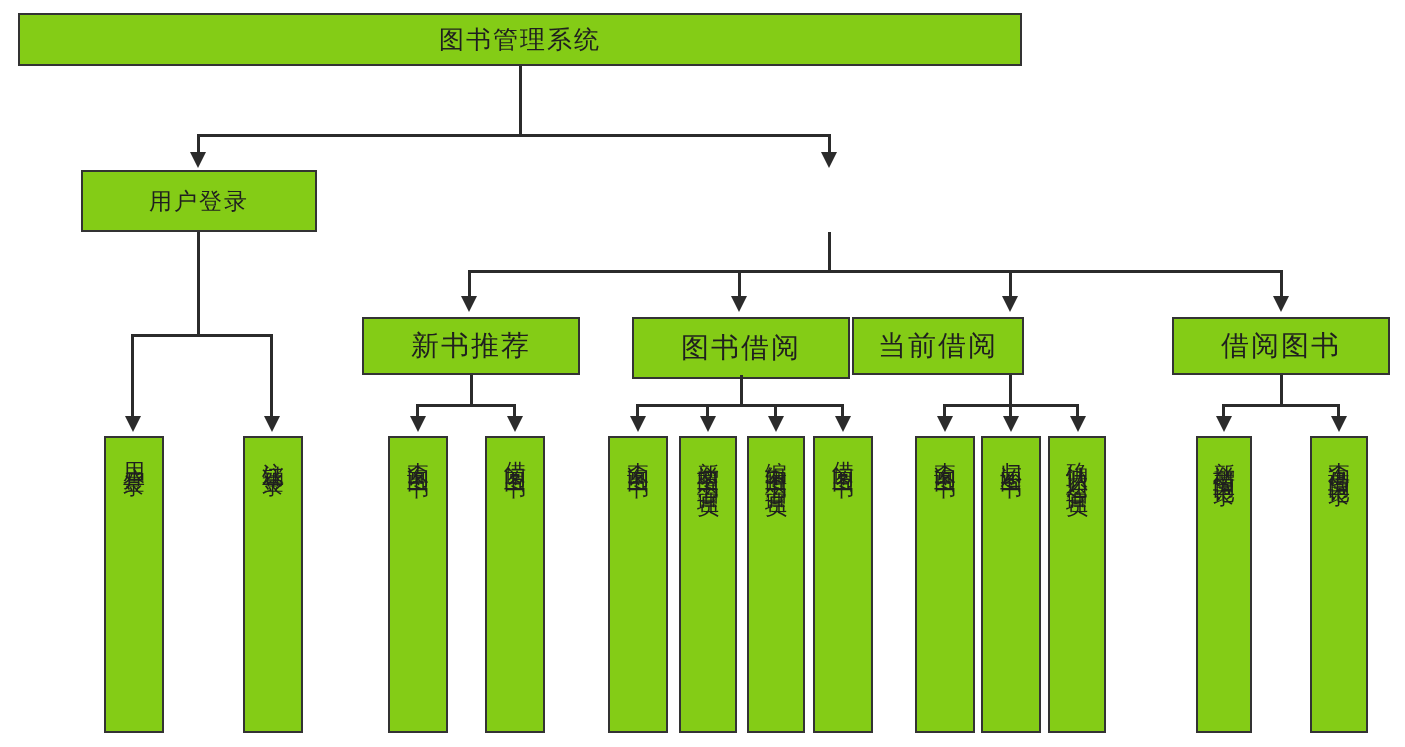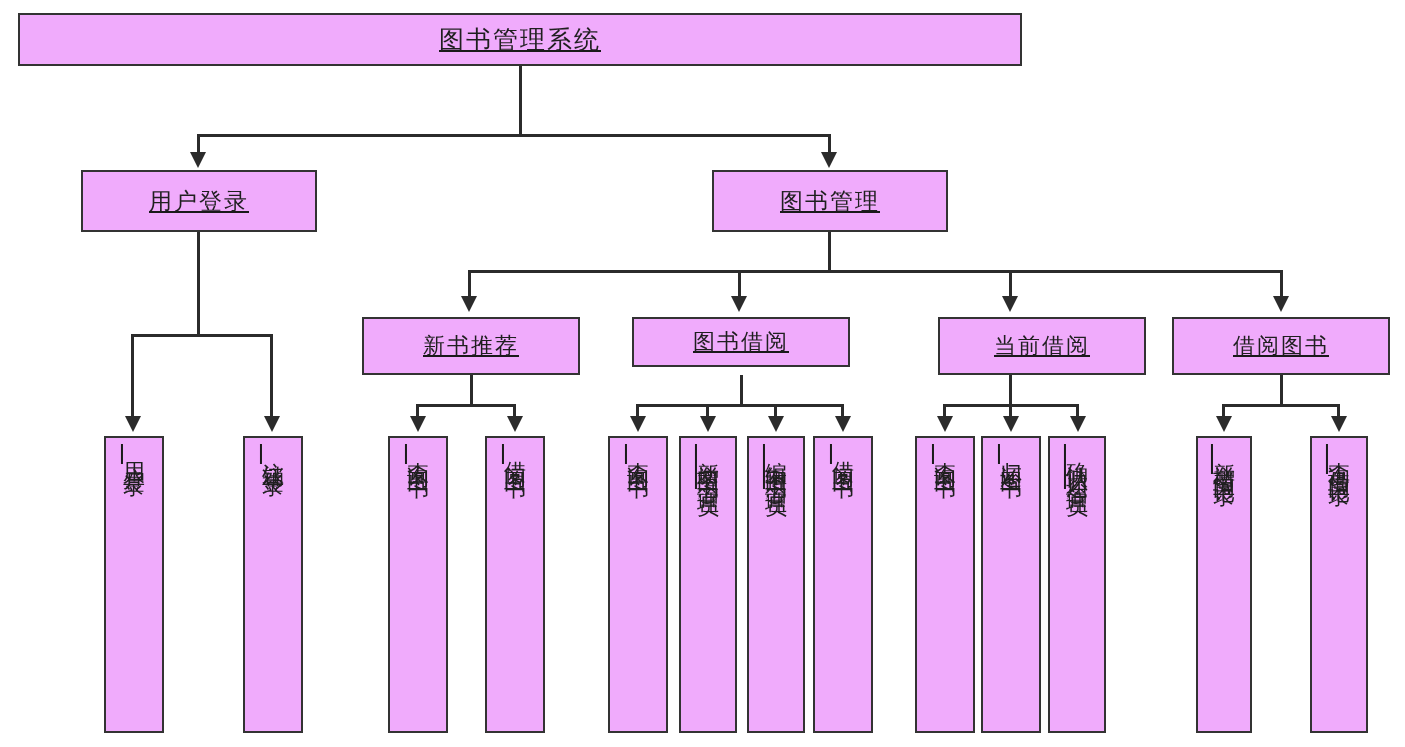--- a/index.html
+++ b/index.html
@@ -17,43 +17,42 @@
     width: 1405px;
     height: 747px;
     background: #ffffff;
     overflow: hidden;
   }
   
   .node {
     position: absolute;
     box-sizing: border-box;
     border: 2.5px solid #333333;
-    background: #f0abfc;
+    background: #84cc16;
     display: flex;
     align-items: center;
     justify-content: center;
     text-align: right;
-    text-decoration: underline;
   }
   .node .label {
     display: block;
     letter-spacing: 1px;
     color: #1f1f1f;
   }
   
   .node.root {
     border-width: 2.5px;
   }
   .node.root .label {
     font-size: 25px;
     letter-spacing: 2px;
   }
   
   .node.h2 .label { font-size: 23px; letter-spacing: 2px; }
-  .node.h3 .label { font-size: 22px; letter-spacing: 2px; }
+  .node.h3 .label { font-size: 28px; letter-spacing: 2px; }
 
   
   .node.leaf {
     align-items: flex-start;
     justify-content: center;
     padding-top: 6px;
   }
   .node.leaf .label {
     writing-mode: vertical-rl;
     text-orientation: upright;
@@ -105,23 +104,20 @@
 
   <div class="conn hline" style="left:197px; top:134px; width:634px;"></div>
 
   <div class="conn vline" style="left:197px; top:134px; height:20px;"></div>
   <div class="arrow" style="left:190px; top:152px;"></div>
   <div class="conn vline" style="left:828px; top:134px; height:20px;"></div>
   <div class="arrow" style="left:821px; top:152px;"></div>
 
   <div class="node h2" style="left:81px; top:170px; width:236px; height:62px;">
     <span class="label">用户登录</span>
-  </div>
-  <div class="node h2" style="left:712px; top:170px; width:236px; height:62px;">
-    <span class="label">图书管理</span>
   </div>
 
   <div class="conn vline" style="left:197px; top:232px; height:102px;"></div>
   <div class="conn hline" style="left:131px; top:334px; width:139px;"></div>
   <div class="conn vline" style="left:131px; top:334px; height:84px;"></div>
   <div class="arrow" style="left:125px; top:416px;"></div>
   <div class="conn vline" style="left:270px; top:334px; height:84px;"></div>
   <div class="arrow" style="left:264px; top:416px;"></div>
 
   <div class="conn vline" style="left:828px; top:232px; height:40px;"></div>
@@ -131,24 +127,24 @@
   <div class="conn vline" style="left:738px; top:270px; height:28px;"></div>
   <div class="arrow" style="left:731px; top:296px;"></div>
   <div class="conn vline" style="left:1009px; top:270px; height:28px;"></div>
   <div class="arrow" style="left:1002px; top:296px;"></div>
   <div class="conn vline" style="left:1280px; top:270px; height:28px;"></div>
   <div class="arrow" style="left:1273px; top:296px;"></div>
 
   <div class="node h3" style="left:362px; top:317px; width:218px; height:58px;">
     <span class="label">新书推荐</span>
   </div>
-  <div class="node h3" style="left:632px; top:317px; width:218px; height:50px;">
+  <div class="node h3" style="left:632px; top:317px; width:218px; height:62px;">
     <span class="label">图书借阅</span>
   </div>
-  <div class="node h3" style="left:938px; top:317px; width:208px; height:58px;">
+  <div class="node h3" style="left:852px; top:317px; width:172px; height:58px;">
     <span class="label">当前借阅</span>
   </div>
   <div class="node h3" style="left:1172px; top:317px; width:218px; height:58px;">
     <span class="label">借阅图书</span>
   </div>
 
   <div class="conn vline" style="left:470px; top:375px; height:31px;"></div>
   <div class="conn hline" style="left:416px; top:404px; width:99px;"></div>
   <div class="conn vline" style="left:416px; top:404px; height:14px;"></div>
   <div class="arrow" style="left:410px; top:416px;"></div>

